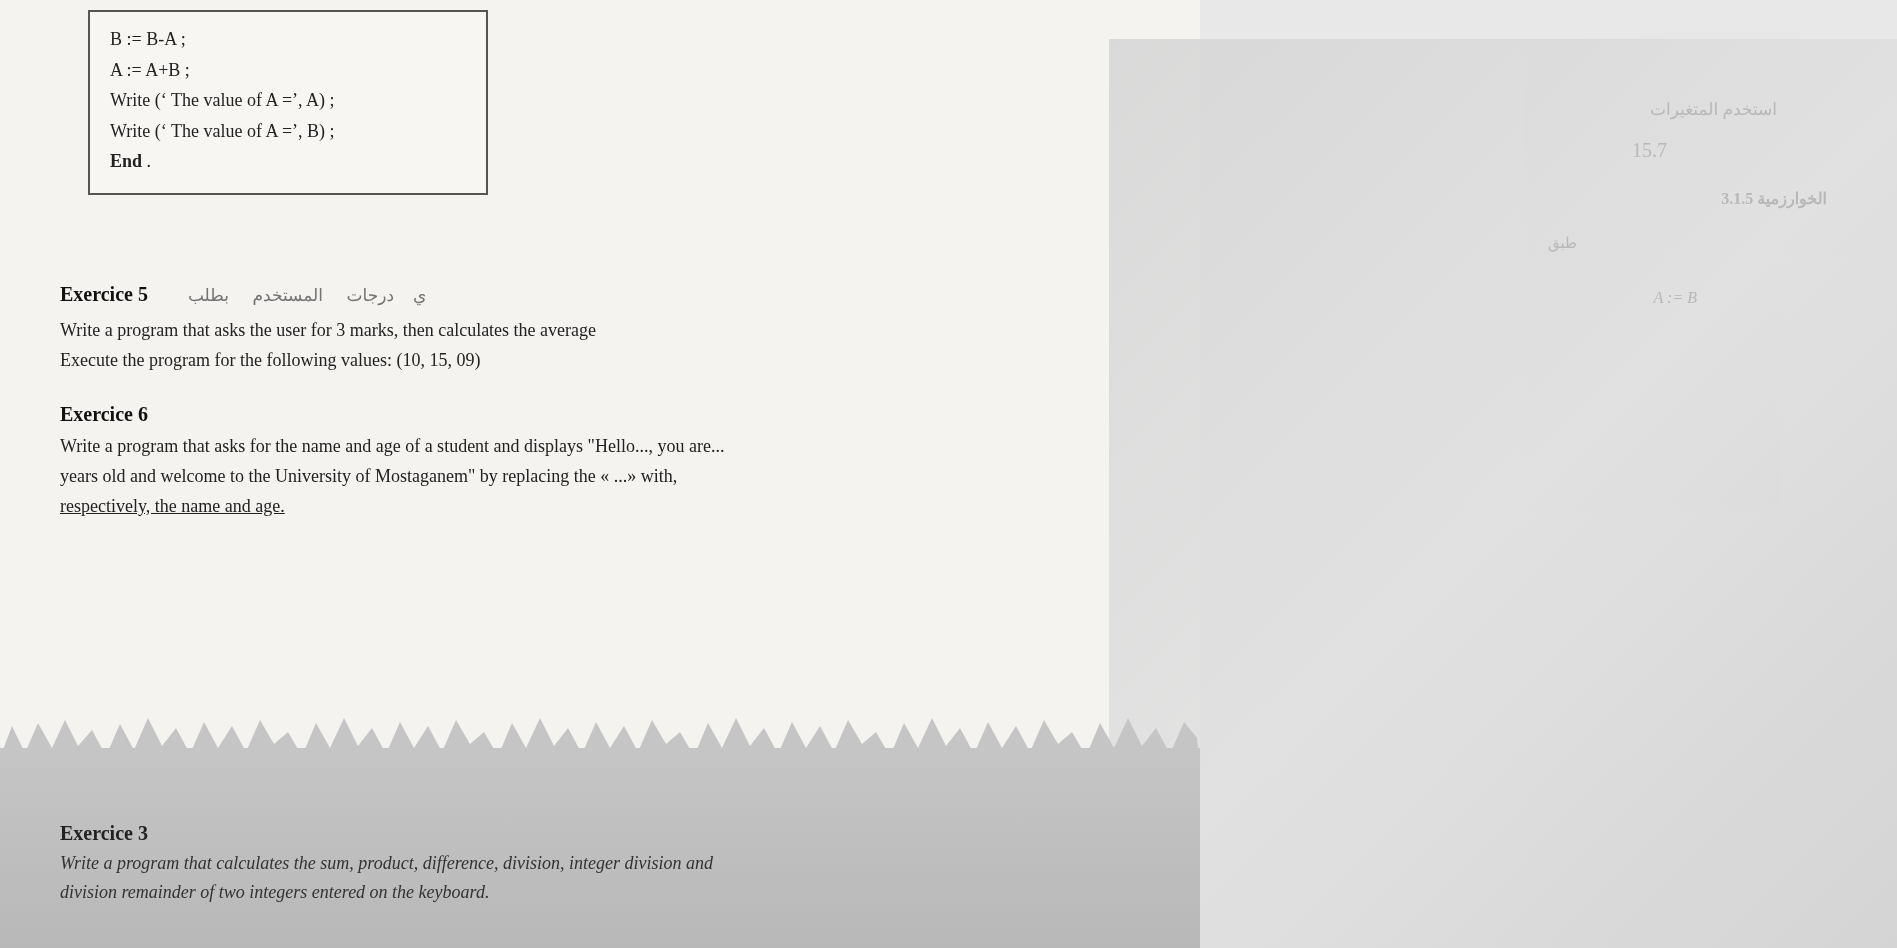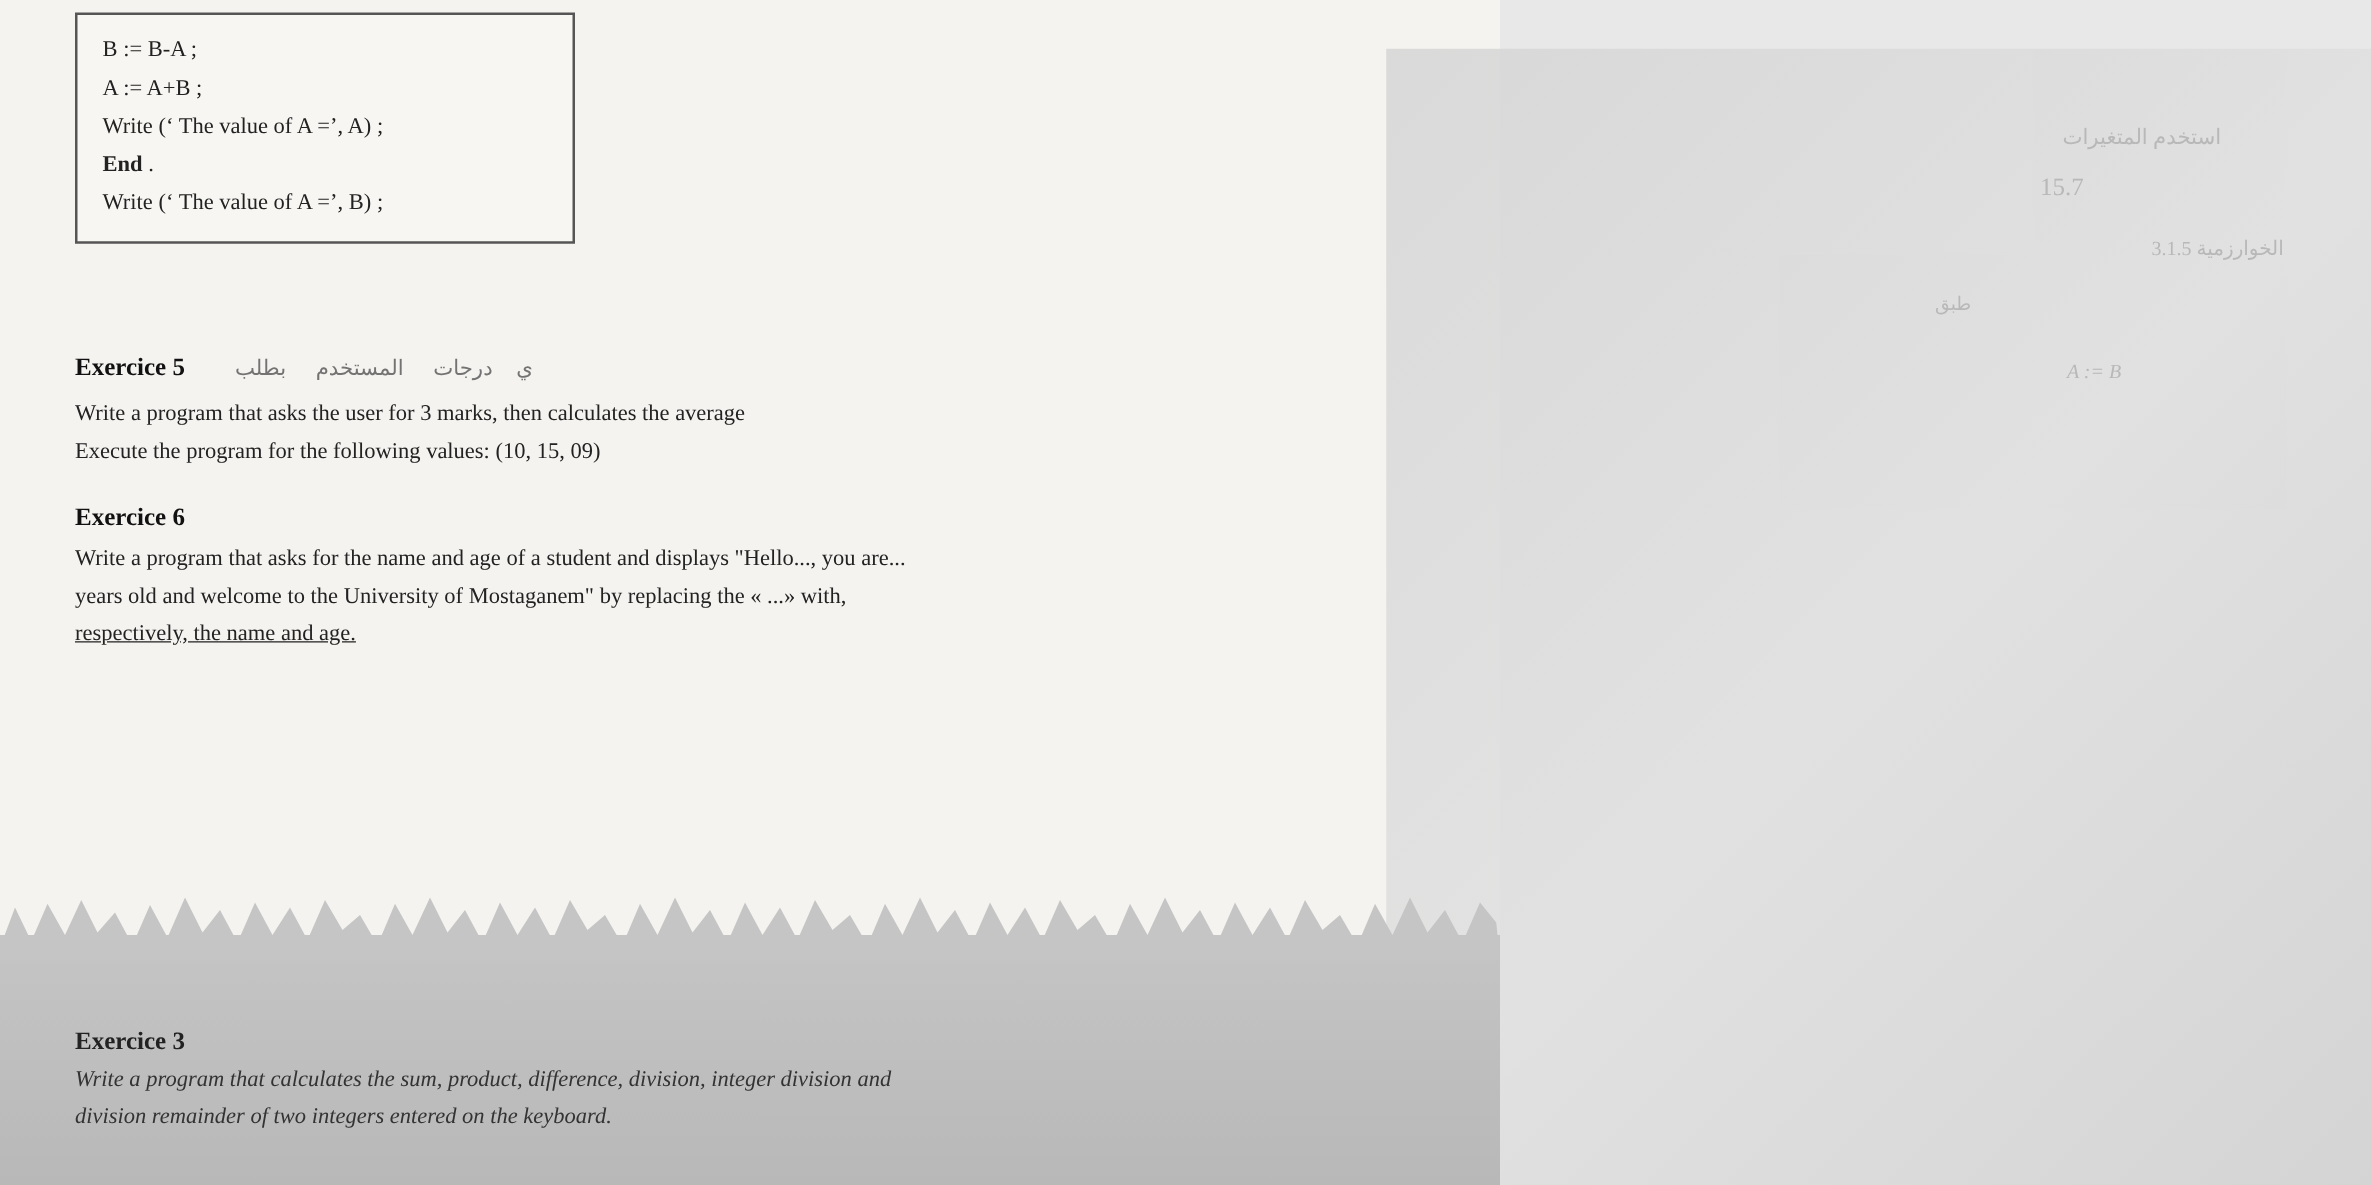--- a/index.html
+++ b/index.html
@@ -135,27 +135,27 @@
       font-family: 'Times New Roman', serif;
     }
   </style>
 </head>
 <body>
 
 <div class="page-wrapper">
 
   <div class="white-area">
 
-    <div style="margin-top: 10px; margin-bottom: 30px;">
+    <div style="margin-top: 10px; margin-bottom: 30px; margin-left: 28px;">
       <div class="code-box">
         <div class="code-line">B := B-A ;</div>
         <div class="code-line">A := A+B ;</div>
         <div class="code-line">Write (‘ The value of A =’, A) ;</div>
+        <div class="code-line">Write (‘ The value of A =’, B) ;</div>
         <div class="code-line"><strong>End</strong> .</div>
-        <div class="code-line">Write (‘ The value of A =’, B) ;</div>
       </div>
     </div>
 
     <div class="exercise-block">
       <div style="display: flex; align-items: baseline; margin-bottom: 4px;">
         <span class="section-title">Exercice 5</span>
         <span class="arabic-annotation" style="direction: rtl; unicode-bidi: embed; font-size: 17px; color: #737373; margin-left: 40px;">
           ي &nbsp;&nbsp; درجات &nbsp;&nbsp;&nbsp; المستخدم &nbsp;&nbsp;&nbsp; بطلب
         </span>
       </div>
@@ -187,16 +187,16 @@
         <span>Write a program that calculates the sum, product, difference, division, integer division and</span><br>
         <span>division remainder of two integers entered on the keyboard.</span>
       </div>
     </div>
   </div>
 </div>
 
 <div class="right-faded">
   <div class="faded-text" style="top: 60px; right: 120px; font-size: 17px;">استخدم المتغيرات</div>
   <div class="faded-text" style="top: 100px; right: 230px; font-size: 20px;">15.7</div>
-  <div class="faded-text" style="top: 150px; right: 70px; font-size: 16px;">الخوارزمية 3.1.5</div>
+  <div class="faded-text" style="top: 150px; right: 70px; font-size: 16px; font-weight: bold;">الخوارزمية 3.1.5</div>
   <div class="faded-text" style="top: 195px; right: 320px; font-size: 15px;">طبق</div>
   <div class="faded-text" style="top: 250px; right: 200px; font-size: 16px; font-style: italic;">A := B</div>
 </div>
 
 </body></html>

